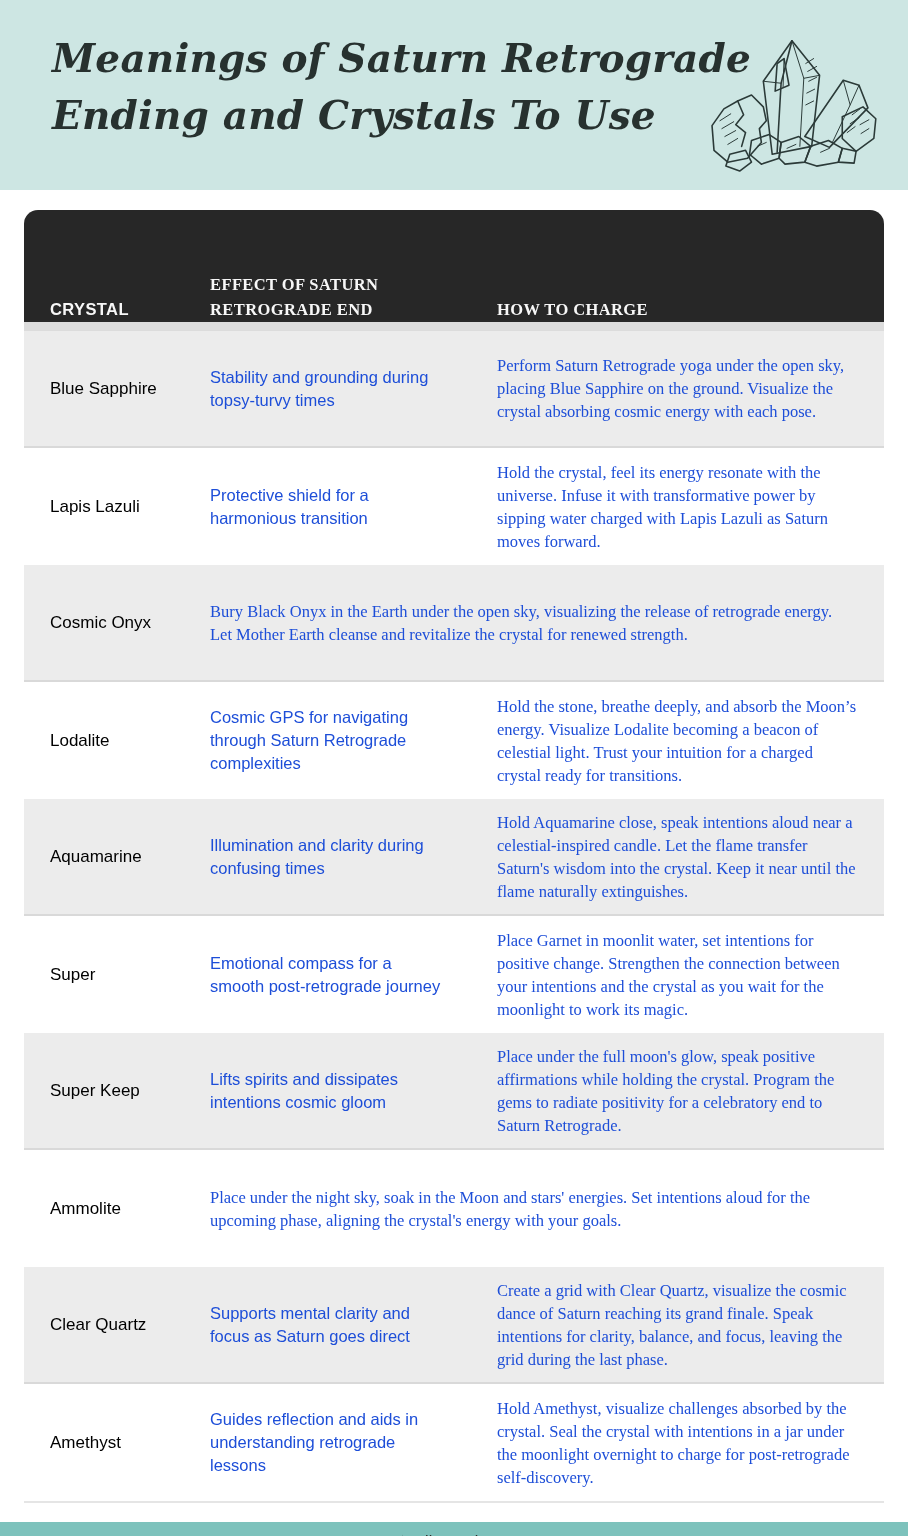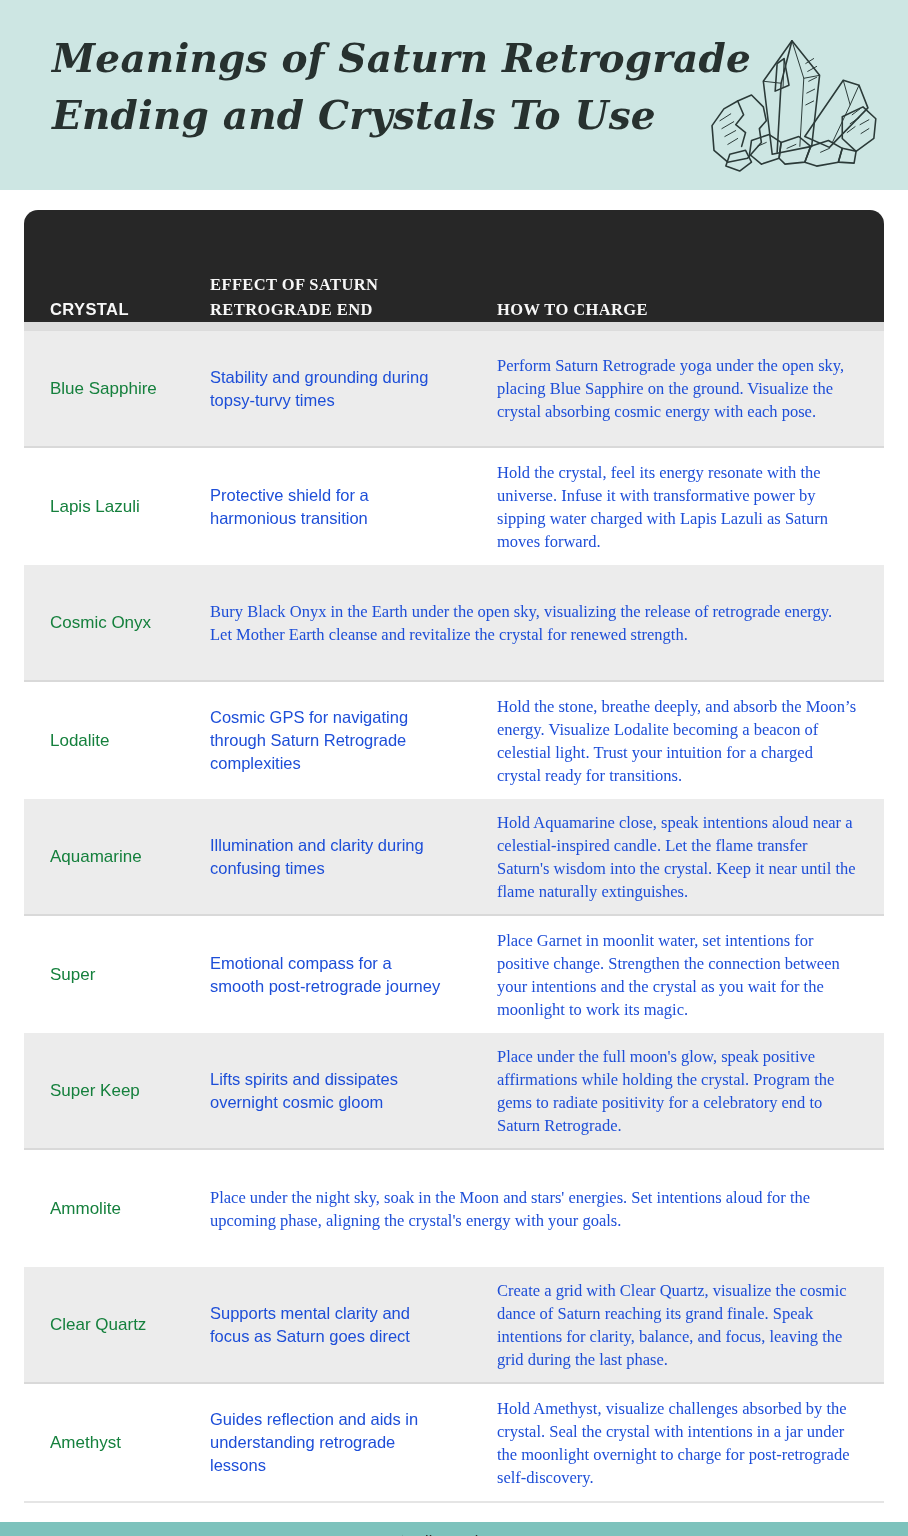--- a/index.html
+++ b/index.html
@@ -69,21 +69,21 @@
     min-height: 117px;
     padding: 10px 26px;
     box-sizing: border-box;
   }
   .row.shaded {
     background: var(--row_alt_bg, #ececec);
     border-bottom: 2px solid #d9d9d9;
   }
   .row.plain { background: #ffffff; }
   .cell { color: #1d4ed8; font-size: 16.5px; line-height: 23px; }
-  .cell.col1 { font-size: 17px; color: #15803d; }
+  .cell.col1 { font-size: 17px; color: #000000; }
   .cell.col2 { padding-right: 52px; }
 
   .bottom-line { height: 2px; background: #e5e5e5; }
 
   
   .footer {
     margin-top: 19px;
     height: 40px;
     background: var(--footer_bg, #7dc2bc);
     display: flex;
@@ -177,21 +177,21 @@
   </div>
 
   <div class="row plain">
     <div class="cell col1">Super</div>
     <div class="cell col2">Emotional compass for a smooth post-retrograde journey</div>
     <div class="cell col3">Place Garnet in moonlit water, set intentions for positive change. Strengthen the connection between your intentions and the crystal as you wait for the moonlight to work its magic.</div>
   </div>
 
   <div class="row shaded">
     <div class="cell col1">Super Keep</div>
-    <div class="cell col2">Lifts spirits and dissipates overnight cosmic gloom</div>
+    <div class="cell col2">Lifts spirits and dissipates intentions cosmic gloom</div>
     <div class="cell col3">Place under the full moon's glow, speak positive affirmations while holding the crystal. Program the gems to radiate positivity for a celebratory end to Saturn Retrograde.</div>
   </div>
 
   <div class="row plain">
     <div class="cell col1">Ammolite</div>
     <div class="cell col3">Place under the night sky, soak in the Moon and stars' energies. Set intentions aloud for the upcoming phase, aligning the crystal's energy with your goals.</div>
   </div>
 
   <div class="row shaded">
     <div class="cell col1">Clear Quartz</div>

